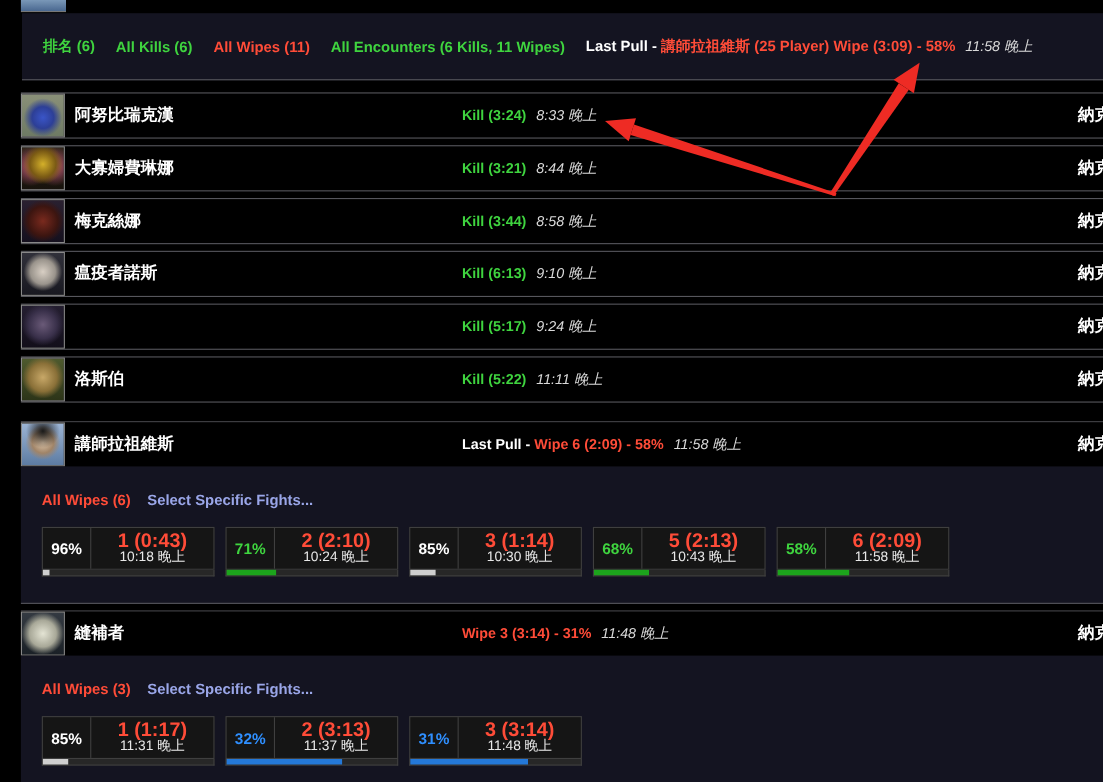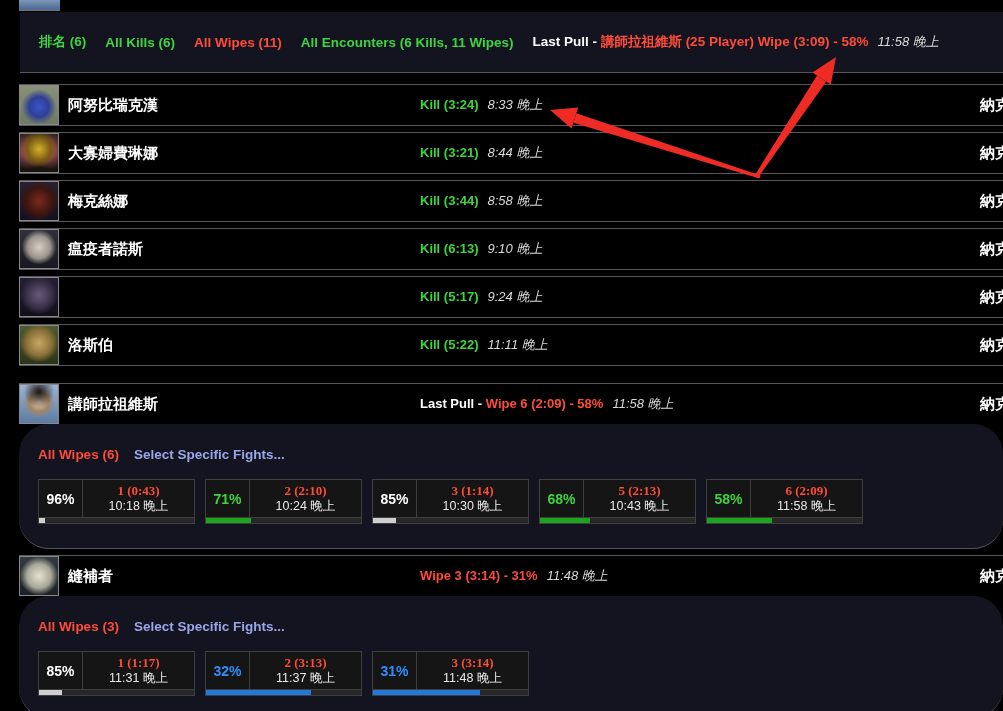--- a/index.html
+++ b/index.html
@@ -35,31 +35,31 @@
   .rowx .rowline{position:relative;height:40px;background:#000;}
   .avatar{position:absolute;left:0;top:0;width:38px;height:38px;border:1px solid #888;}
   .bossname{position:absolute;left:49px;top:0;line-height:40px;color:#fff;
     font-weight:bold;font-size:15px;white-space:nowrap;}
   .status{position:absolute;left:401px;top:0;line-height:40px;font-size:13px;
     font-weight:bold;white-space:nowrap;}
   .zone{position:absolute;left:961px;top:0;line-height:40px;color:#fff;
     font-weight:bold;font-size:15px;white-space:nowrap;}
 
   
-  .panel{position:relative;background:var(--panel-bg);border-bottom:1px solid var(--border-grey);border-radius:30px;}
+  .panel{position:relative;background:var(--panel-bg);border-bottom:1px solid var(--border-grey);}
   .panel-links{padding:23px 0 0 19px;display:flex;gap:15px;font-size:13.5px;
     font-weight:bold;white-space:nowrap;}
   .link-select{color:var(--c-link);}
   .pulls{display:flex;gap:10px;padding:17px 0 0 19px;}
   .pull{width:157px;flex:0 0 157px;}
   .pull-inner{display:flex;height:37px;border:1px solid #3f3f3f;background:#151515;}
   .pct{width:43px;flex:0 0 43px;display:flex;align-items:center;justify-content:center;
     font-weight:bold;font-size:14px;border-right:1px solid #3f3f3f;}
   .pinfo{flex:1;display:flex;flex-direction:column;justify-content:center;align-items:center;overflow:hidden;}
-  .pnum{font-size:13px;font-weight:bold;line-height:16px;color:var(--c-red);white-space:nowrap;font-family:Liberation Serif, serif;}
+  .pnum{font-size:18px;font-weight:bold;line-height:16px;color:var(--c-red);white-space:nowrap;}
   .ptime{font-size:12.5px;line-height:15px;color:#e8e8e8;white-space:nowrap;}
   .bar{height:5px;background:#272727;border:1px solid #3f3f3f;border-top:none;}
   .fill{height:100%;}
   .fill.tone-white{background:#cfcfcf;}
   .fill.tone-green{background:#1ca41c;}
   .fill.tone-blue{background:#2478d8;}
 
   
   .av-anubrekhan{background:radial-gradient(circle at 50% 55%,#3a55c8 0%,#2d3f96 35%,rgba(0,0,0,0) 62%),linear-gradient(#8a9078,#6e7a64);}
   .av-faerlina{background:radial-gradient(circle at 50% 40%,#d4b02a 0%,#7a5a14 40%,rgba(0,0,0,0) 62%),radial-gradient(circle at 22% 45%,#c05878 0%,rgba(0,0,0,0) 50%),radial-gradient(circle at 78% 45%,#c05878 0%,rgba(0,0,0,0) 50%),linear-gradient(#2c2418,#17120c);}

